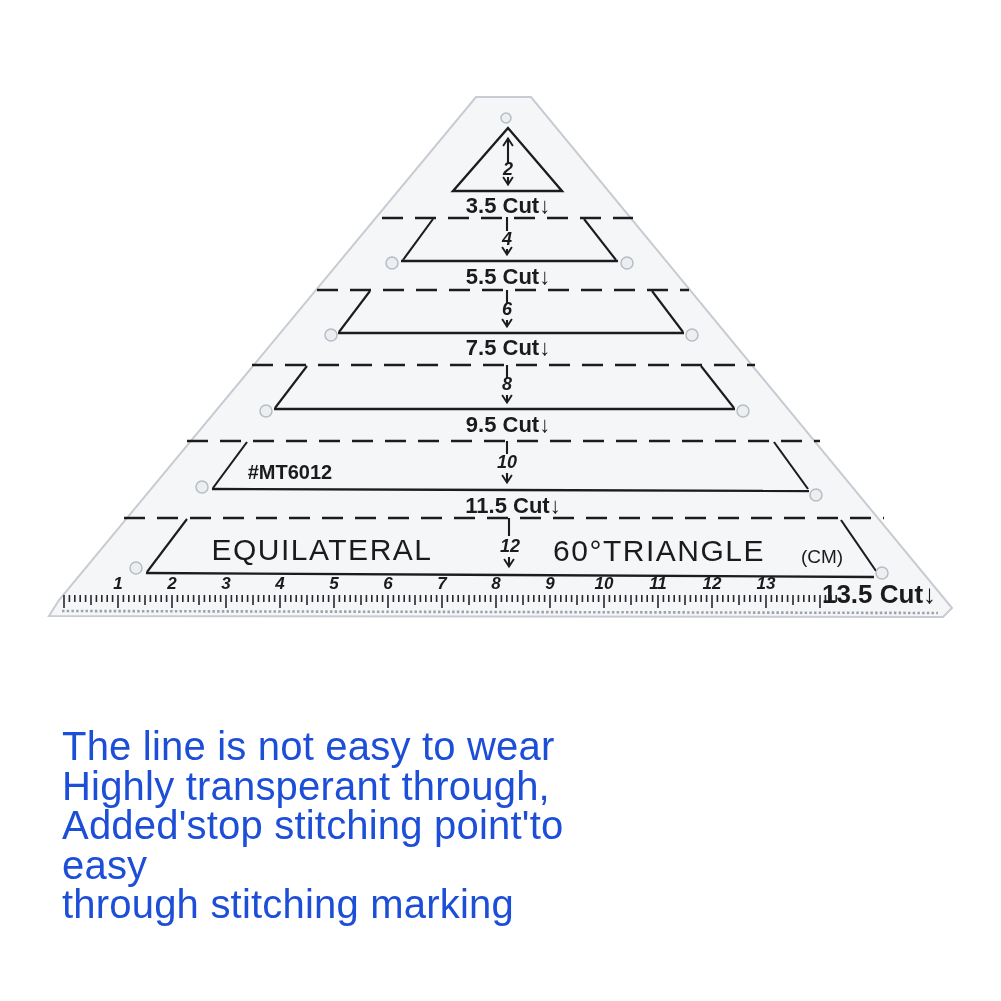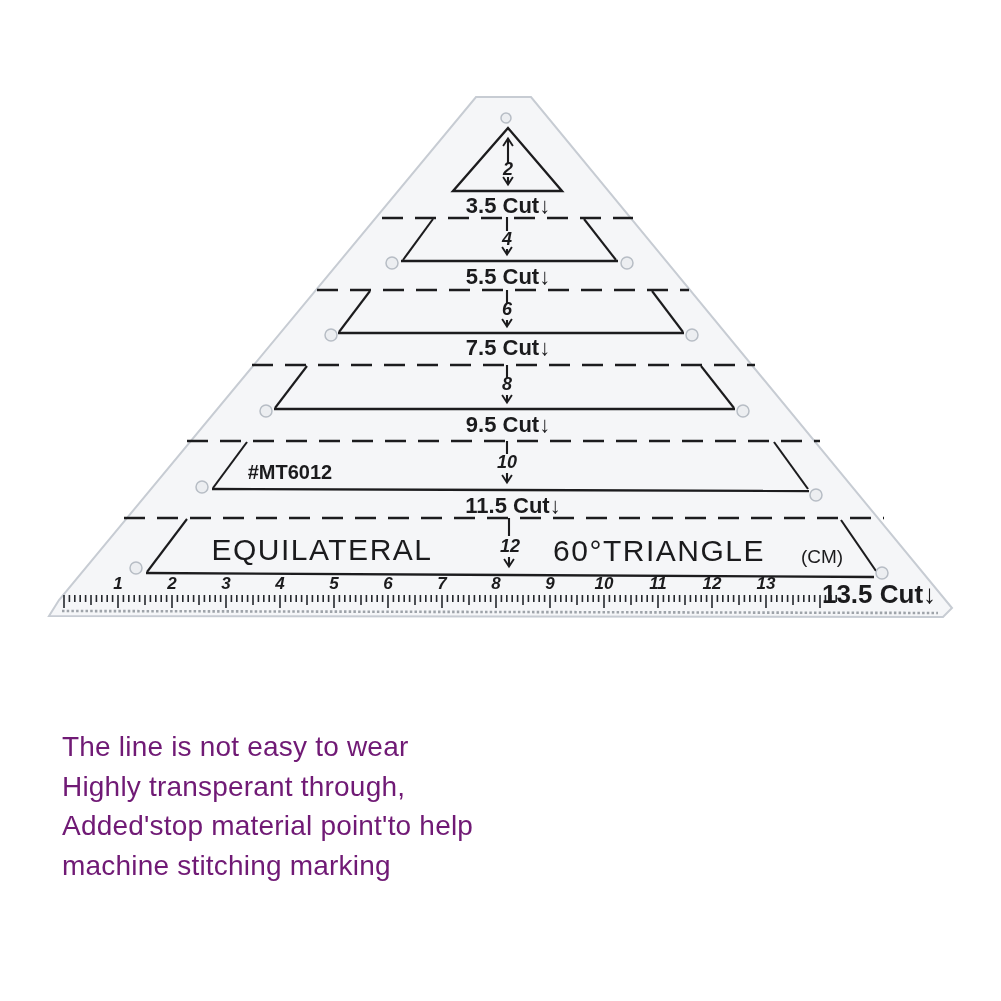--- a/index.html
+++ b/index.html
@@ -19,22 +19,22 @@
   text{fill:#1b1b1d;}
   .cut{font:700 22px "Liberation Sans",sans-serif;}
   .cut-big{font:700 26px "Liberation Sans",sans-serif;}
   .cnum{font:italic 700 18px "Liberation Sans",sans-serif;}
   .scalenum{font:italic 700 17px "Liberation Sans",sans-serif;}
   .model{font:700 20px "Liberation Sans",sans-serif;}
   .title{font:400 30px "Liberation Sans",sans-serif;letter-spacing:1.5px;}
   .unit{font:400 19px "Liberation Sans",sans-serif;}
 
   
-  .desc{position:absolute;left:62px;top:727px;width:560px;color:#701a75;
-        font-size:28px;line-height:39.5px;font-weight:400;letter-spacing:.2px;}
+  .desc{position:absolute;left:62px;top:727px;width:560px;color:#1d4ed8;
+        font-size:40px;line-height:39.5px;font-weight:400;letter-spacing:.2px;}
 </style>
 </head>
 <body>
 
 <div class="stage">
   <svg width="1001" height="1001" viewBox="0 0 1001 1001">
     <defs>
       <marker id="arw" markerWidth="14" markerHeight="12" refX="7.5" refY="5.5" orient="auto" markerUnits="userSpaceOnUse" viewBox="0 0 12 11">
         <path d="M1,1 L8,5.5 L1,10" fill="none" stroke="#1c1c1e" stroke-width="1.7"></path>
       </marker>
@@ -281,16 +281,16 @@
 
     <text class="model" x="290" y="479" text-anchor="middle">#MT6012</text>
     <text class="title" x="322" y="560" text-anchor="middle">EQUILATERAL</text>
     <text class="title" x="659" y="561" text-anchor="middle">60°TRIANGLE</text>
     <text class="unit" x="822" y="563" text-anchor="middle">(CM)</text>
   </svg>
 
   <div class="desc">
     <div>The line is not easy to wear</div>
     <div>Highly transperant through,</div>
-    <div>Added'stop material point'to help</div>
-    <div>machine stitching marking</div>
+    <div>Added'stop stitching point'to easy</div>
+    <div>through stitching marking</div>
   </div>
 </div>
 
 </body></html>

